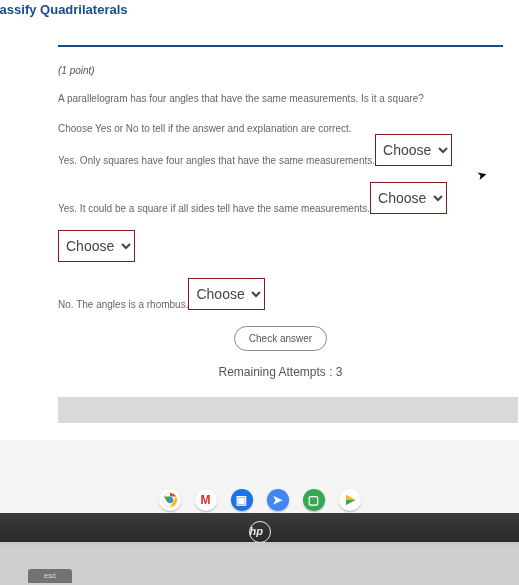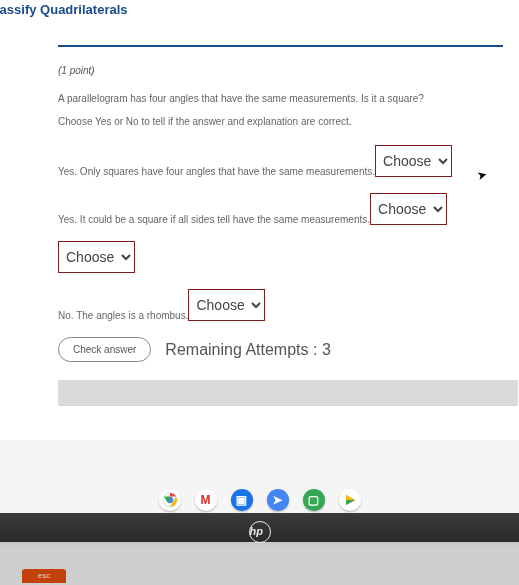--- a/index.html
+++ b/index.html
@@ -36,27 +36,27 @@
     }
     .points {
       font-style: italic;
       font-size: 10px;
       color: #555;
       margin-bottom: 16px;
     }
     .question-text {
       font-size: 10px;
       color: #666;
-      margin-bottom: 10px;
+      margin-bottom: 17px;
       line-height: 1.4;
     }
     .instruction {
       font-size: 10px;
       color: #666;
-      margin-bottom: 18px;
+      margin-bottom: 0;
     }
     .option-row {
       font-size: 10px;
       color: #666;
       margin-bottom: 16px;
       display: flex;
       align-items: flex-end;
       gap: 0;
       flex-wrap: wrap;
     }
@@ -67,32 +67,33 @@
       border: 1px solid #7f1d1d;
       background: #fff;
       color: #444;
       height: 32px;
     }
     .actions {
       margin-top: 8px;
       display: flex;
       align-items: center;
       gap: 14px;
+      flex-direction: column;
     }
     .check-btn {
       border: 1px solid #888;
       background: #fff;
       color: #555;
       font-size: 10px;
       padding: 6px 14px;
       border-radius: 14px;
       cursor: pointer;
     }
     .attempts {
-      font-size: 16px;
+      font-size: 12px;
       color: #555;
     }
     .greybar {
       margin-top: 18px;
       height: 26px;
       background: #d9d9d9;
       width: 460px;
     }
     
     .shelf {
@@ -165,24 +166,24 @@
       position: absolute;
       bottom: 0;
       left: 0;
       width: 519px;
       height: 40px;
       background: #cfcfcf;
     }
     .esc-key {
       position: absolute;
       bottom: 2px;
-      left: 22px;
+      left: 28px;
       width: 44px;
       height: 14px;
-      background: #c2410c;
+      background: #737373;
       border-radius: 3px 3px 0 0;
       color: #ddd;
       font-size: 8px;
       text-align: center;
       line-height: 14px;
     }
   </style>
 </head>
 <body>
 

